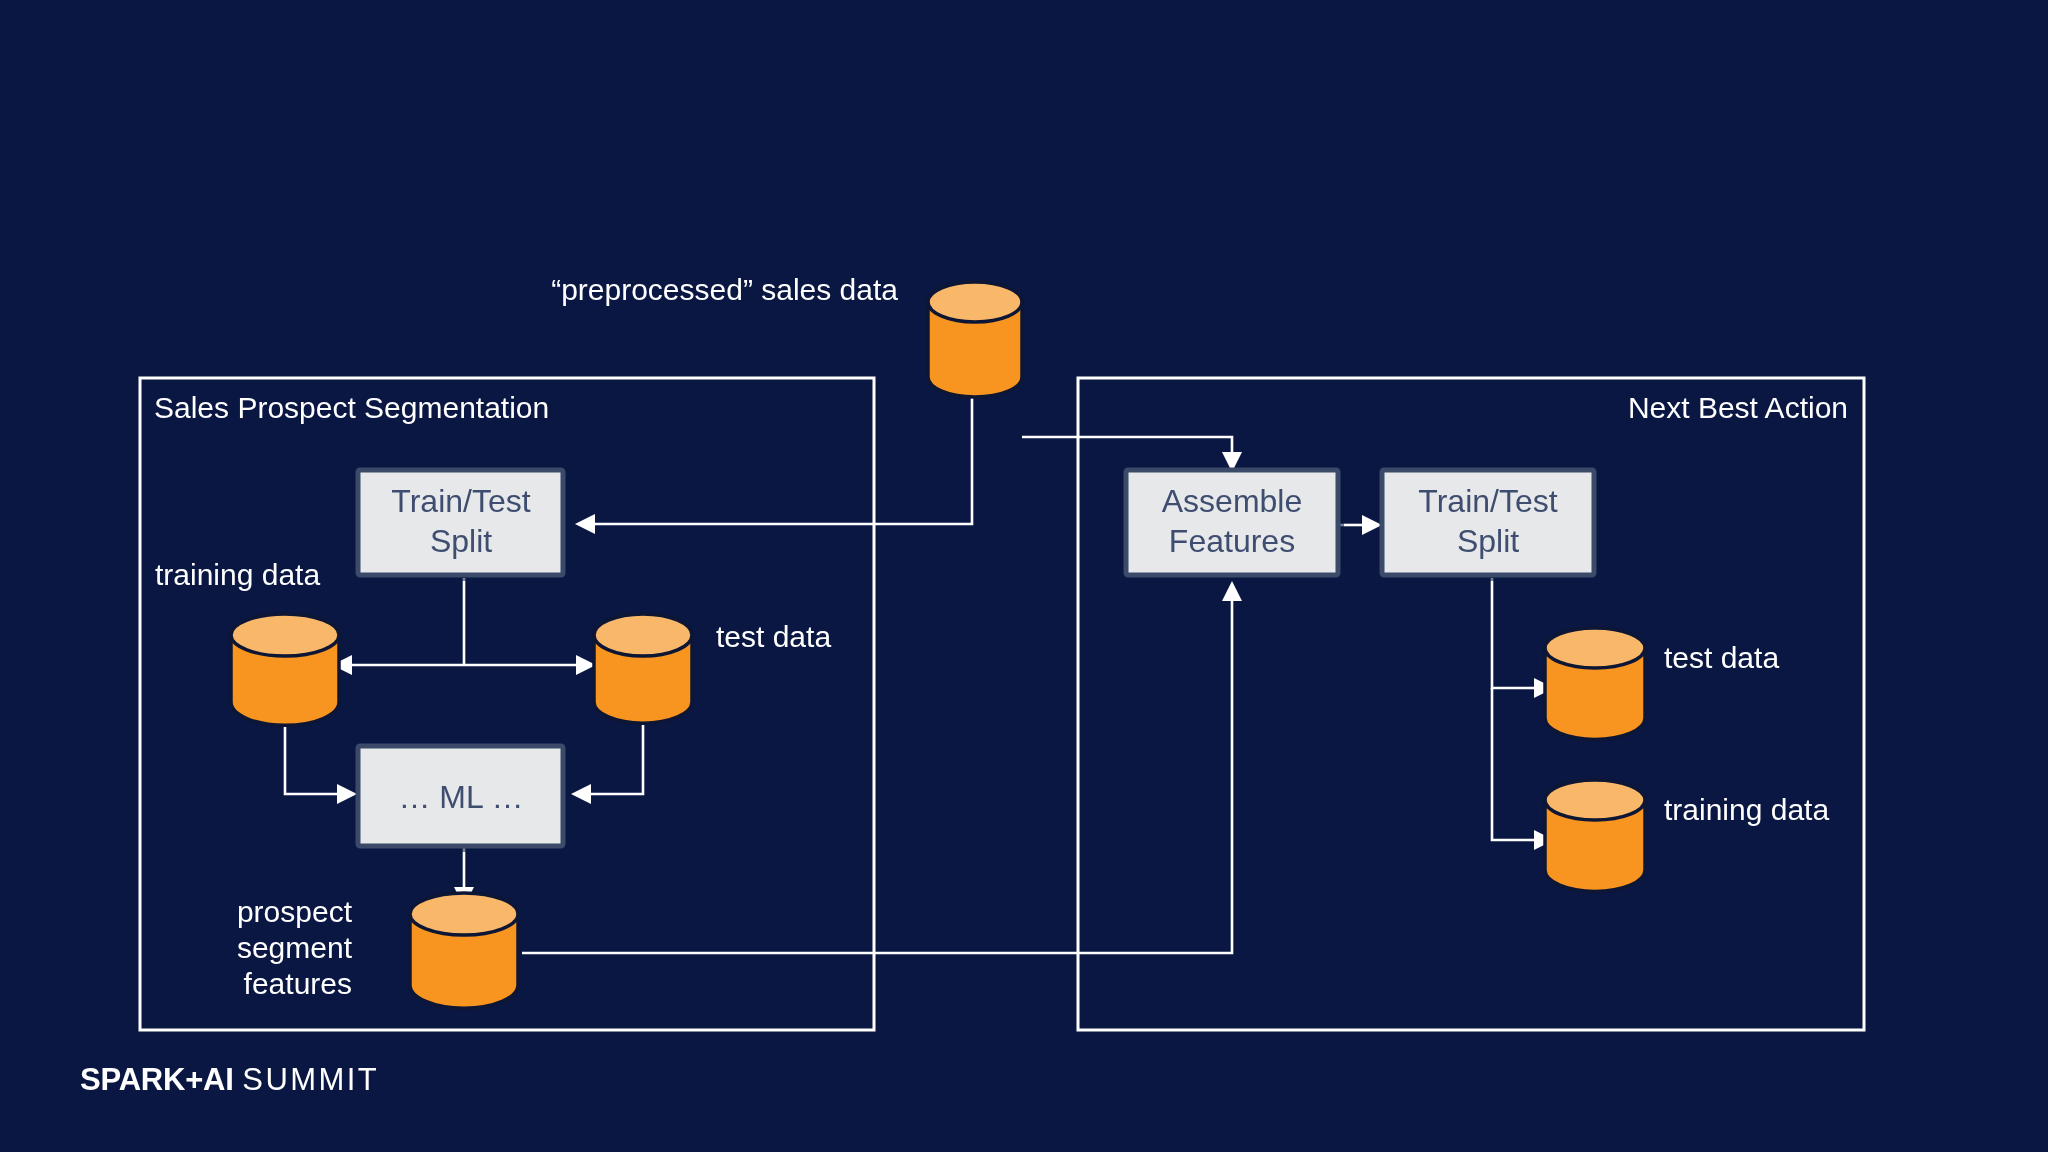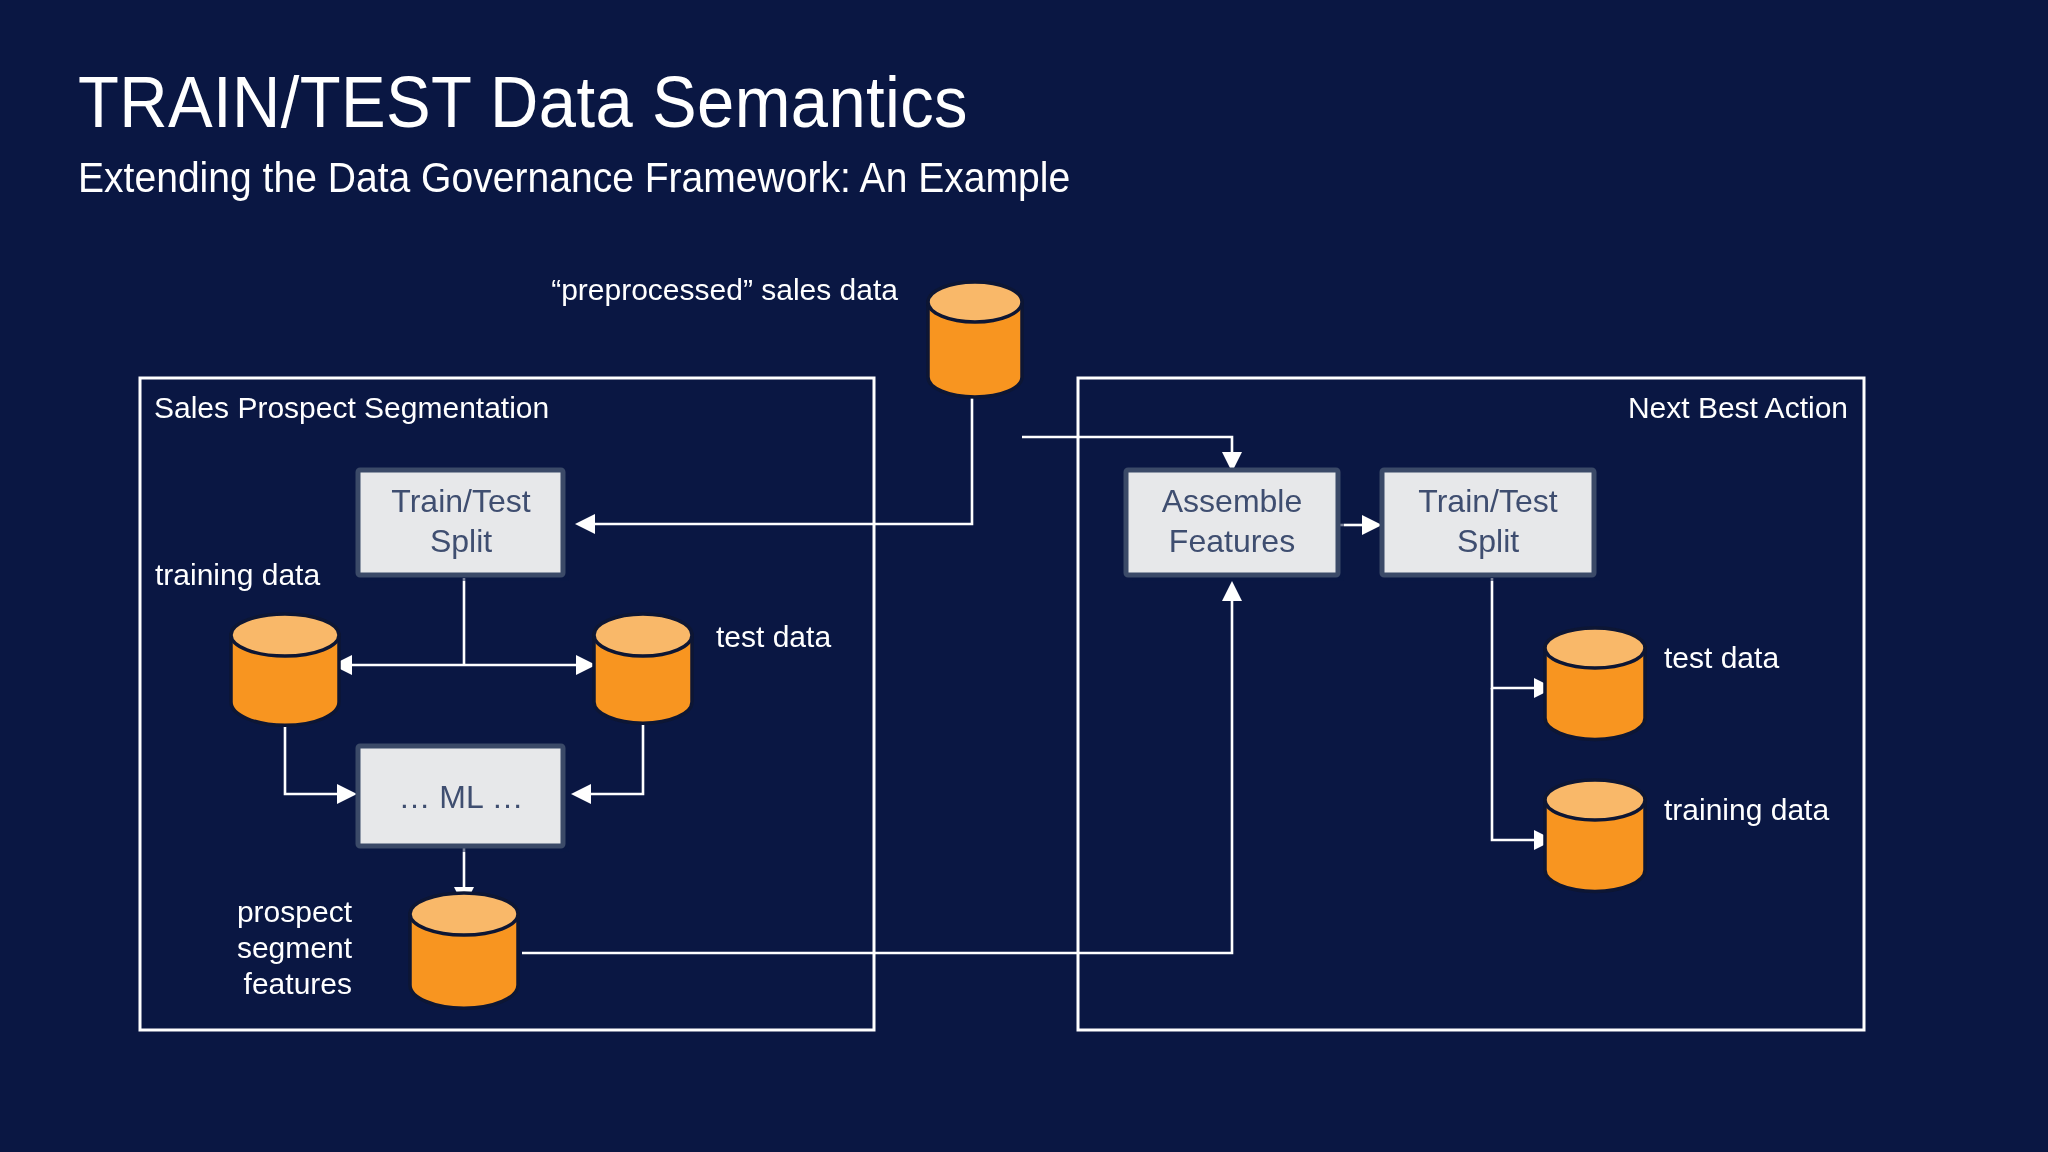--- a/index.html
+++ b/index.html
@@ -107,24 +107,20 @@
     font-family: "Liberation Sans", sans-serif;
     font-size: 30px;
   }
   .arrow-head { fill: #ffffff; }
 </style>
 </head>
 <body>
 
 <div id="slide">
 
-  <div id="title-block">
-    <div class="slide-title">TRAIN/TEST Data Semantics</div>
-    <div class="slide-subtitle">Extending the Data Governance Framework: An Example</div>
-  </div>
 
   <svg id="diagram" viewBox="0 0 2048 1152">
 
     <rect class="grp-box" x="140" y="378" width="734" height="652"></rect>
     <text class="grp-label" x="154" y="418">Sales Prospect Segmentation</text>
 
     <rect class="grp-box" x="1078" y="378" width="786" height="652"></rect>
     <text class="grp-label" x="1848" y="418" text-anchor="end">Next Best Action</text>
 
     <path class="conn" d="M 1022 437 L 1232 437 L 1232 455"></path>
@@ -221,14 +217,17 @@
     <text class="node-label" x="1664" y="668">test data</text>
 
     <g>
       <path class="db-body" d="M 1545 800 L 1545 870 A 42 18 0 0 0 1645 870 L 1645 800 Z"></path>
       <ellipse class="db-top" cx="1595" cy="800" rx="50" ry="20"></ellipse>
     </g>
     <text class="node-label" x="1664" y="820">training data</text>
 
   </svg>
 
+  <div id="footer-logo">
+    <span class="bold">SPARK+AI</span><span>&nbsp;</span><span class="light">SUMMIT</span>
+  </div>
 
 </div>
 
 </body></html>

